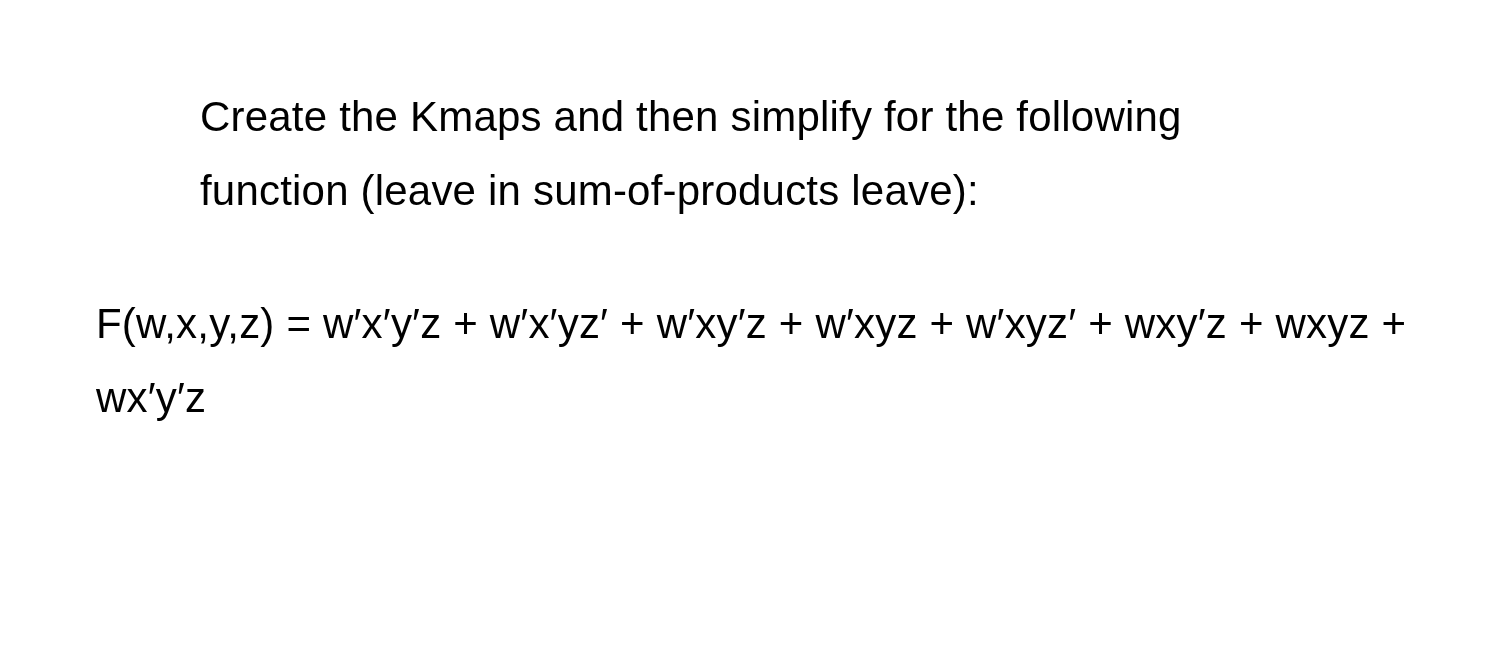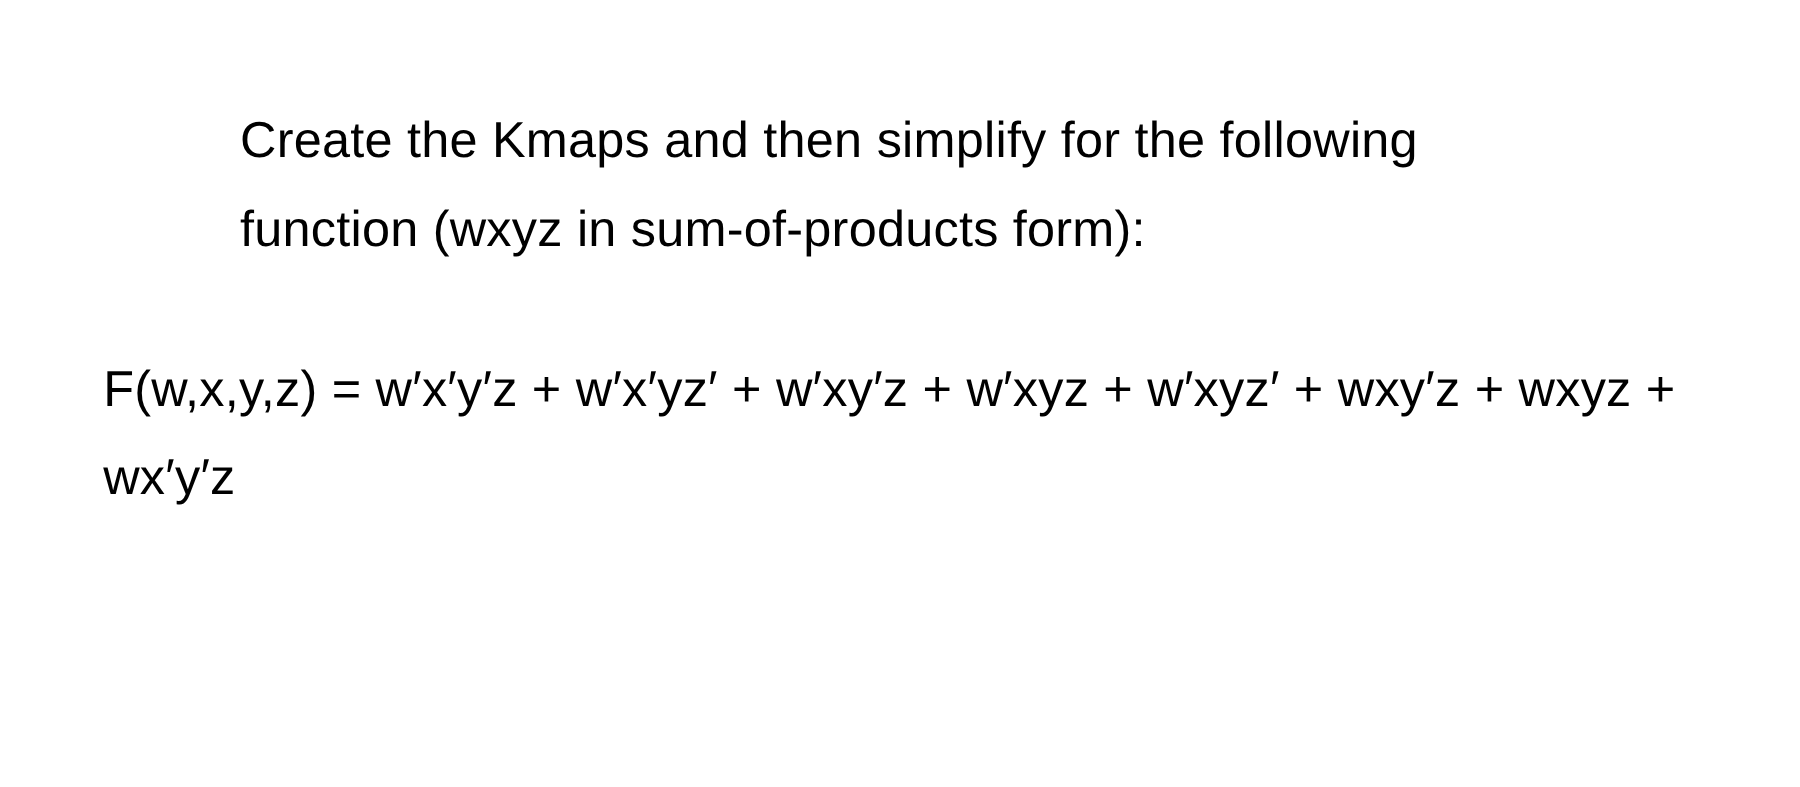--- a/index.html
+++ b/index.html
@@ -17,24 +17,24 @@
     }
     .indented-block {
       margin-left: 120px;
       margin-right: 80px;
       font-size: 42px;
       line-height: 1.75;
       letter-spacing: 0.2px;
       margin-bottom: 60px;
     }
     .equation-block {
-      margin-left: 6px;
+      margin-left: 16px;
       font-size: 42px;
       line-height: 1.75;
       letter-spacing: 0.2px;
     }
   </style>
 </head>
 <body>
 
-<div class="indented-block">Create the Kmaps and then simplify for the following function (wxyz in sum-of-products form):</div>
+<div class="indented-block">Create the Kmaps and then simplify for the following function (leave in sum-of-products leave):</div>
 
 <div class="equation-block">F(w,x,y,z) = w′x′y′z + w′x′yz′ + w′xy′z + w′xyz + w′xyz′ + wxy′z + wxyz + wx′y′z</div>
 
 </body></html>

